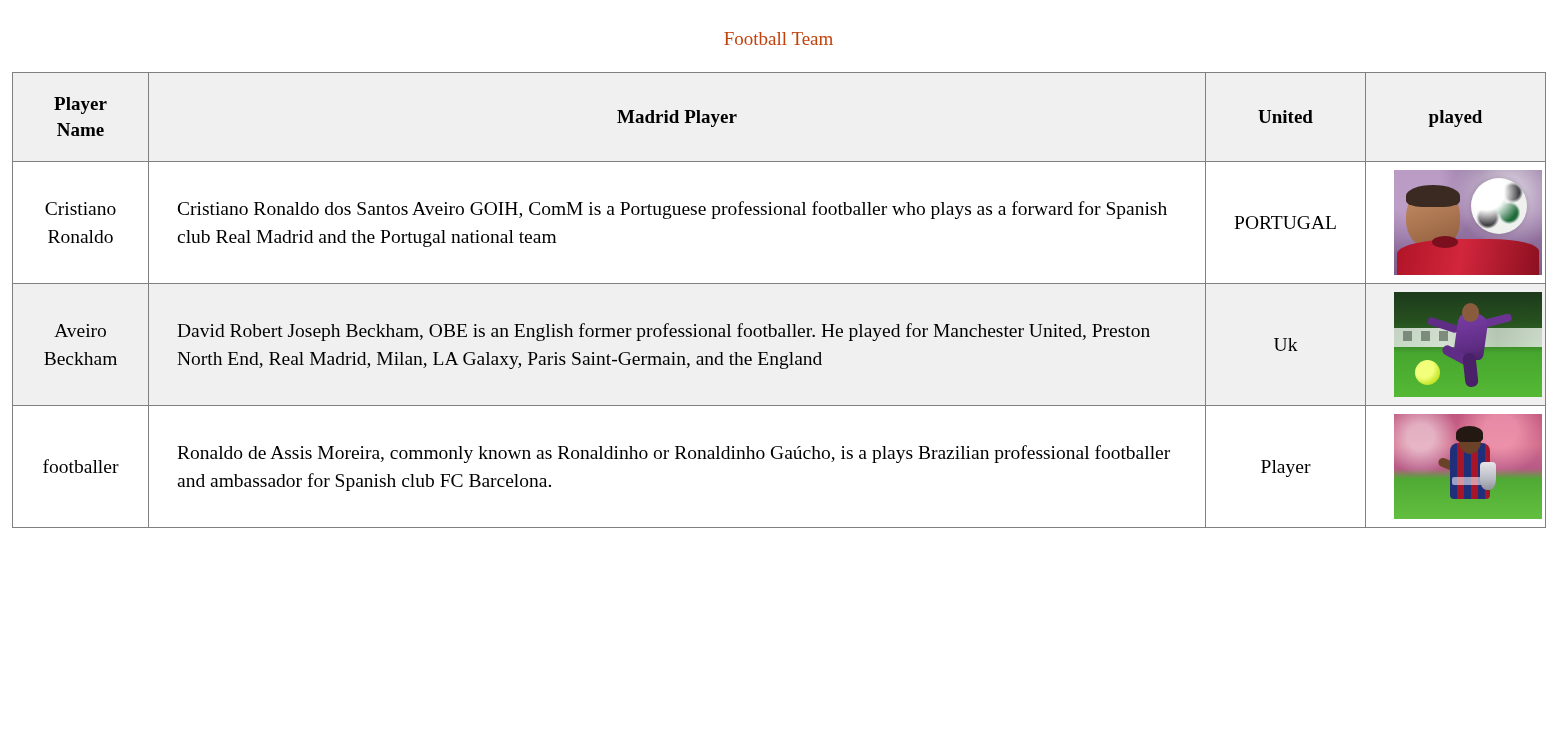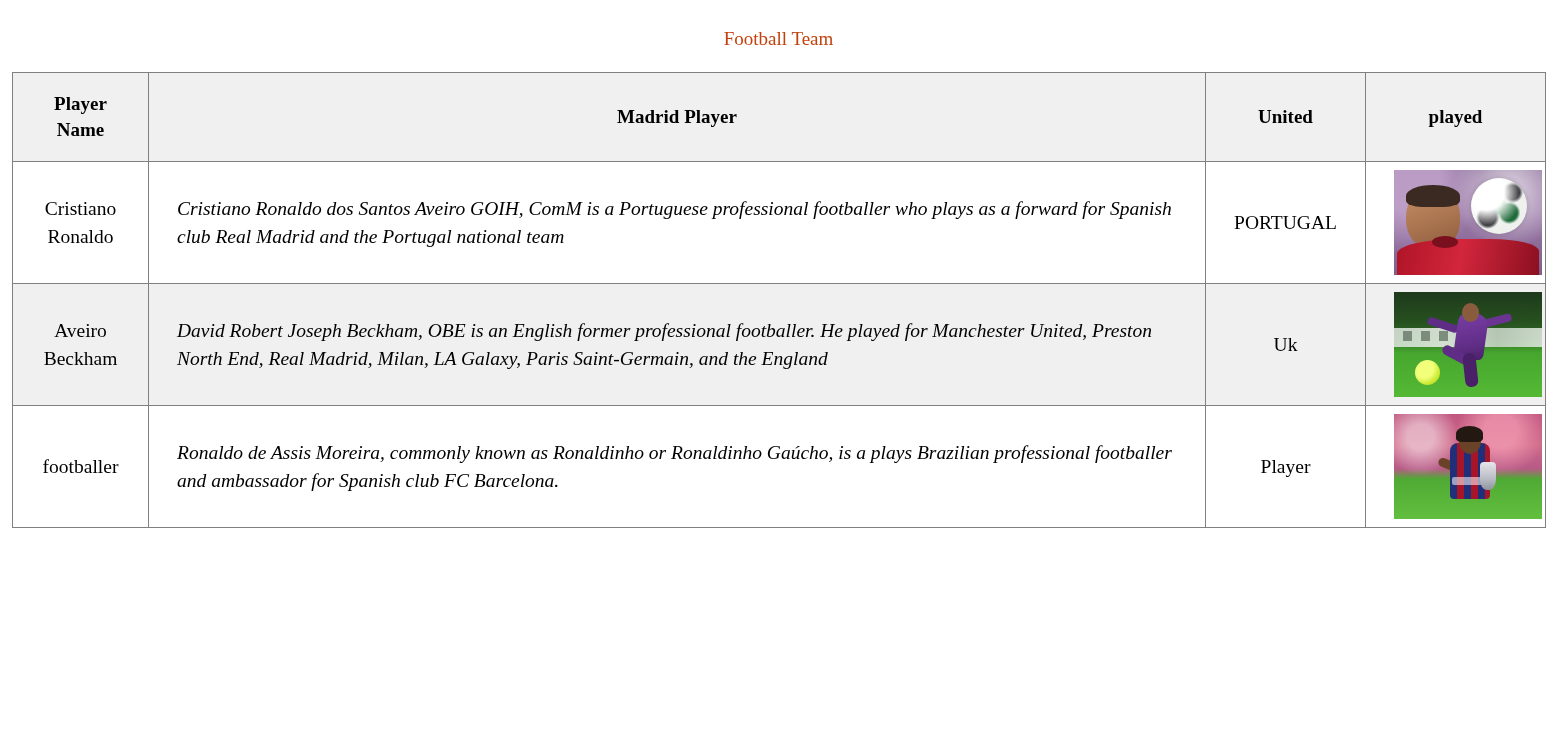--- a/index.html
+++ b/index.html
@@ -71,21 +71,20 @@
 
   td.cell-name {
     text-align: center;
     padding-left: 16px;
     padding-right: 8px;
   }
   td.cell-about {
     text-align: left;
     padding-left: 14px;
     padding-right: 16px;
-    font-style: italic;
   }
   td.cell-country {
     text-align: center;
     padding-left: 16px;
   }
   td.cell-photo {
     text-align: center;
     padding: 14px 10px;
   }
 

